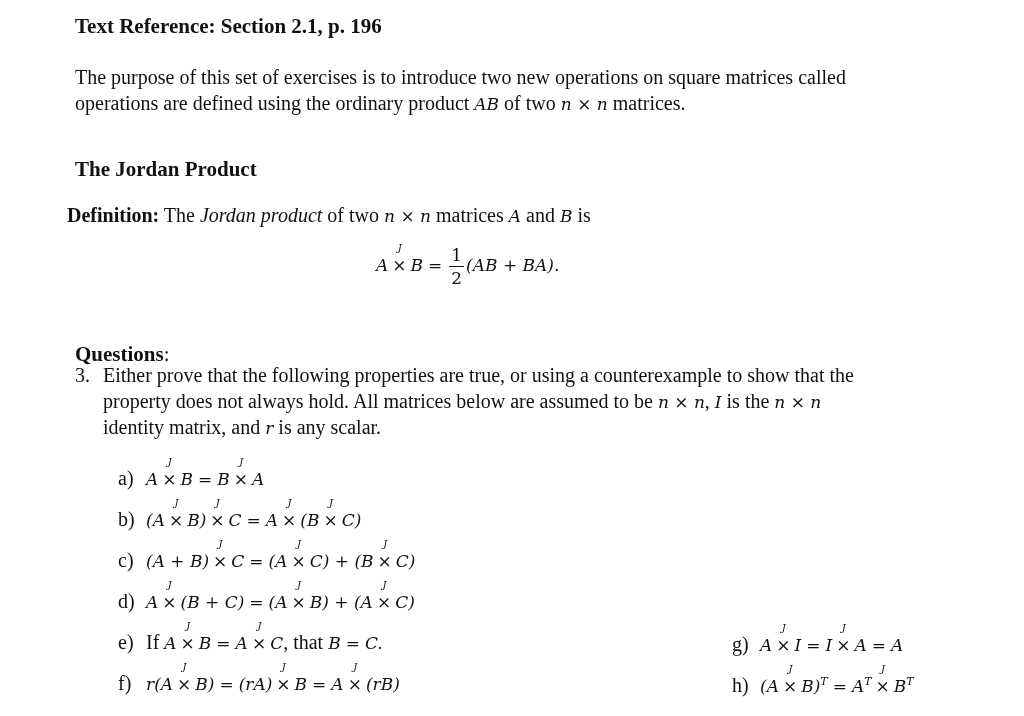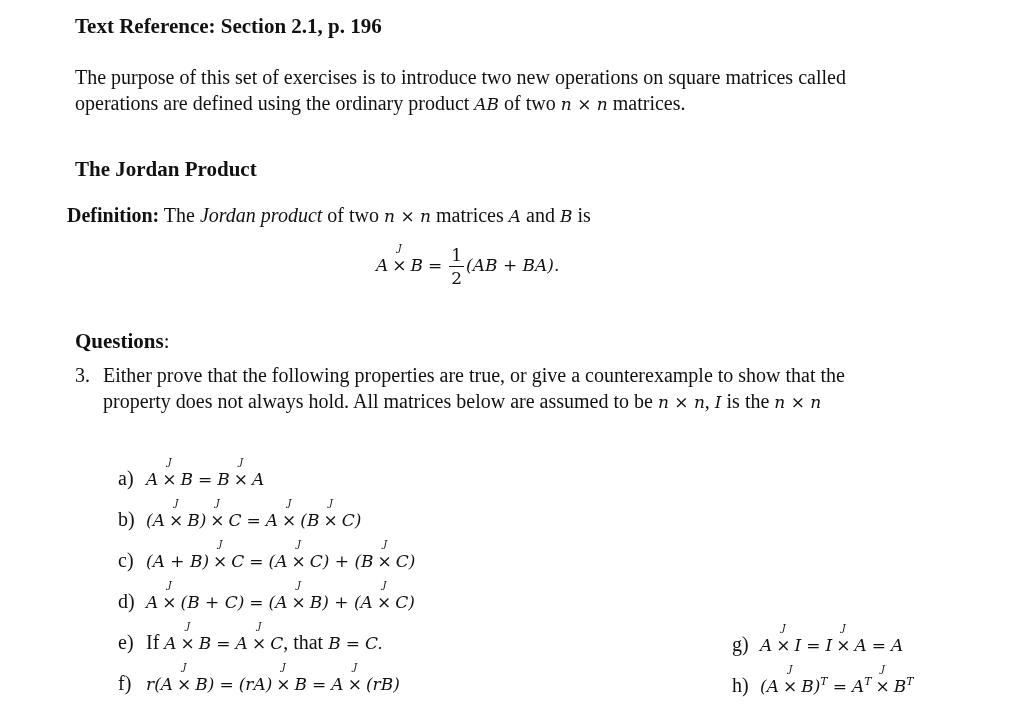--- a/index.html
+++ b/index.html
@@ -36,27 +36,28 @@
   <div class="abs para" style="left:67px;top:203px;">
     <b>Definition:</b><span> The </span><i>Jordan product</i><span> of two </span><span class="m">n × n</span><span> matrices </span><span class="m">A</span><span> and </span><span class="m">B</span><span> is</span>
   </div>
 
   <div class="abs" style="left:376px;top:244px;font-size:20px;">
     <span class="m">A</span><span class="jx">×<span class="j">J</span></span><span class="m">B</span>
     <span class="mr">=</span>
     <span class="frac"><span class="num">1</span><span class="den">2</span></span><span class="m">(AB + BA).</span>
   </div>
 
-  <div class="abs heading" style="left:75px;top:329px;"><span>Questions</span><span style="font-weight:normal">:</span></div>
+  <div class="abs heading" style="left:75px;top:342px;"><span>Questions</span><span style="font-weight:normal">:</span></div>
 
   <div class="abs para" style="left:75px;top:363px;width:820px;">
     <div style="position:relative;padding-left:28px;">
       <span style="position:absolute;left:0;top:0;">3.</span>
-      <div>Either prove that the following properties are true, or give a counterexample to show that the</div>
+      <div>Either prove that the following properties are true, or using a counterexample to show that the</div>
       <div><span>property does not always hold.  All matrices below are assumed to be </span><span class="m">n × n</span><span>, </span><span class="m">I</span><span> is the </span><span class="m">n × n</span></div>
+      <div><span>identity matrix, and </span><span class="m">r</span><span> is any scalar.</span></div>
     </div>
   </div>
 
   <div class="abs item" style="left:118px;top:467px;">
     <span class="lbl">a)</span><span class="m">A</span><span class="jx">×<span class="j">J</span></span><span class="m">B</span> <span class="mr">=</span> <span class="m">B</span><span class="jx">×<span class="j">J</span></span><span class="m">A</span>
   </div>
 
   <div class="abs item" style="left:118px;top:508px;">
     <span class="lbl">b)</span><span class="m">(A</span><span class="jx">×<span class="j">J</span></span><span class="m">B)</span><span class="jx">×<span class="j">J</span></span><span class="m">C</span> <span class="mr">=</span> <span class="m">A</span><span class="jx">×<span class="j">J</span></span><span class="m">(B</span><span class="jx">×<span class="j">J</span></span><span class="m">C)</span>
   </div>

